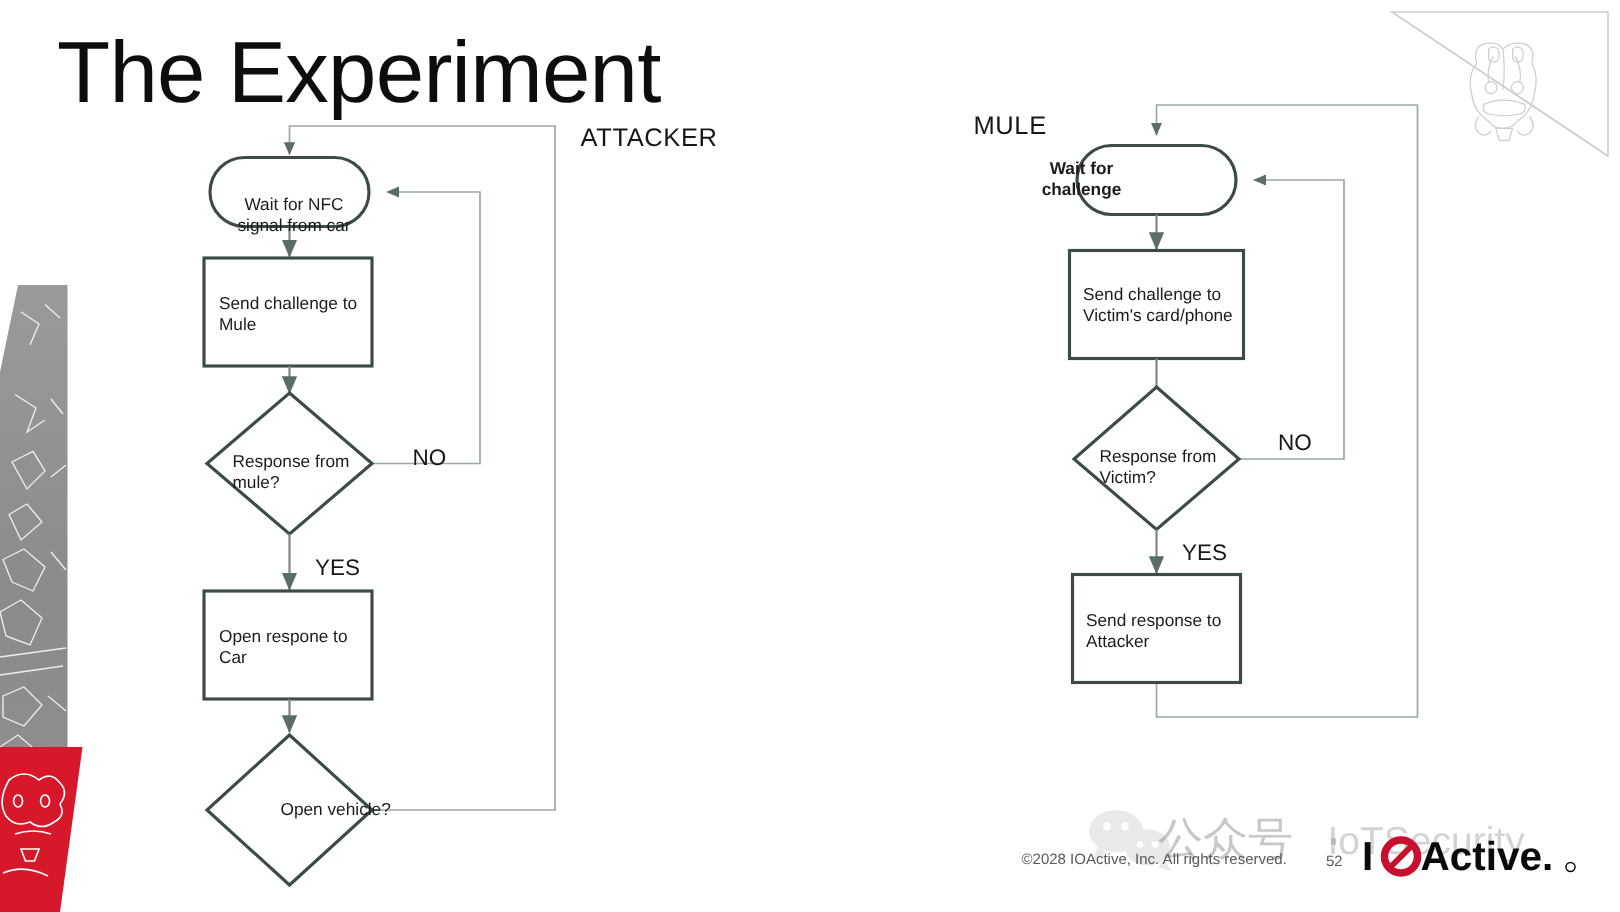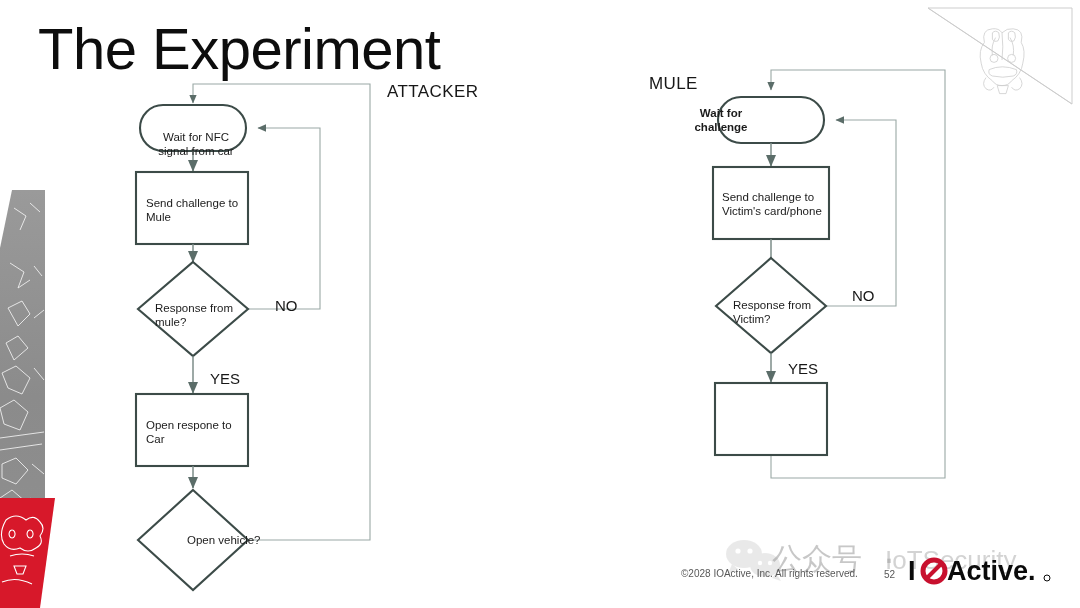--- a/index.html
+++ b/index.html
@@ -218,20 +218,22 @@
   <div class="node-text" style="left:146px;top:418px;width:104px;">Open respone to
 Car</div>
   <div class="node-text" style="left:155px;top:533px;width:100px;margin-left:32px;">Open vehicle?</div>
 
   <div class="node-text nt-center" style="left:678px;top:106px;width:86px;font-weight:bold;">Wait for
 challenge</div>
   <div class="node-text" style="left:722px;top:190px;width:112px;">Send challenge to
 Victim's card/phone</div>
   <div class="node-text" style="left:733px;top:298px;width:100px;">Response from
 Victim?</div>
+  <div class="node-text" style="left:724px;top:407px;width:106px;">Send response to
+Attacker</div>
 
   <svg class="watermark" viewBox="0 0 350 46">
     <g fill="#b9b9b9">
       <ellipse cx="26" cy="16" rx="18" ry="14"></ellipse>
       <polygon points="14,26 10,36 20,31"></polygon>
       <ellipse cx="47" cy="27" rx="15" ry="12"></ellipse>
       <polygon points="58,35 63,43 54,40"></polygon>
     </g>
     <g fill="#ffffff">
       <circle cx="20" cy="13" r="2.6"></circle>

